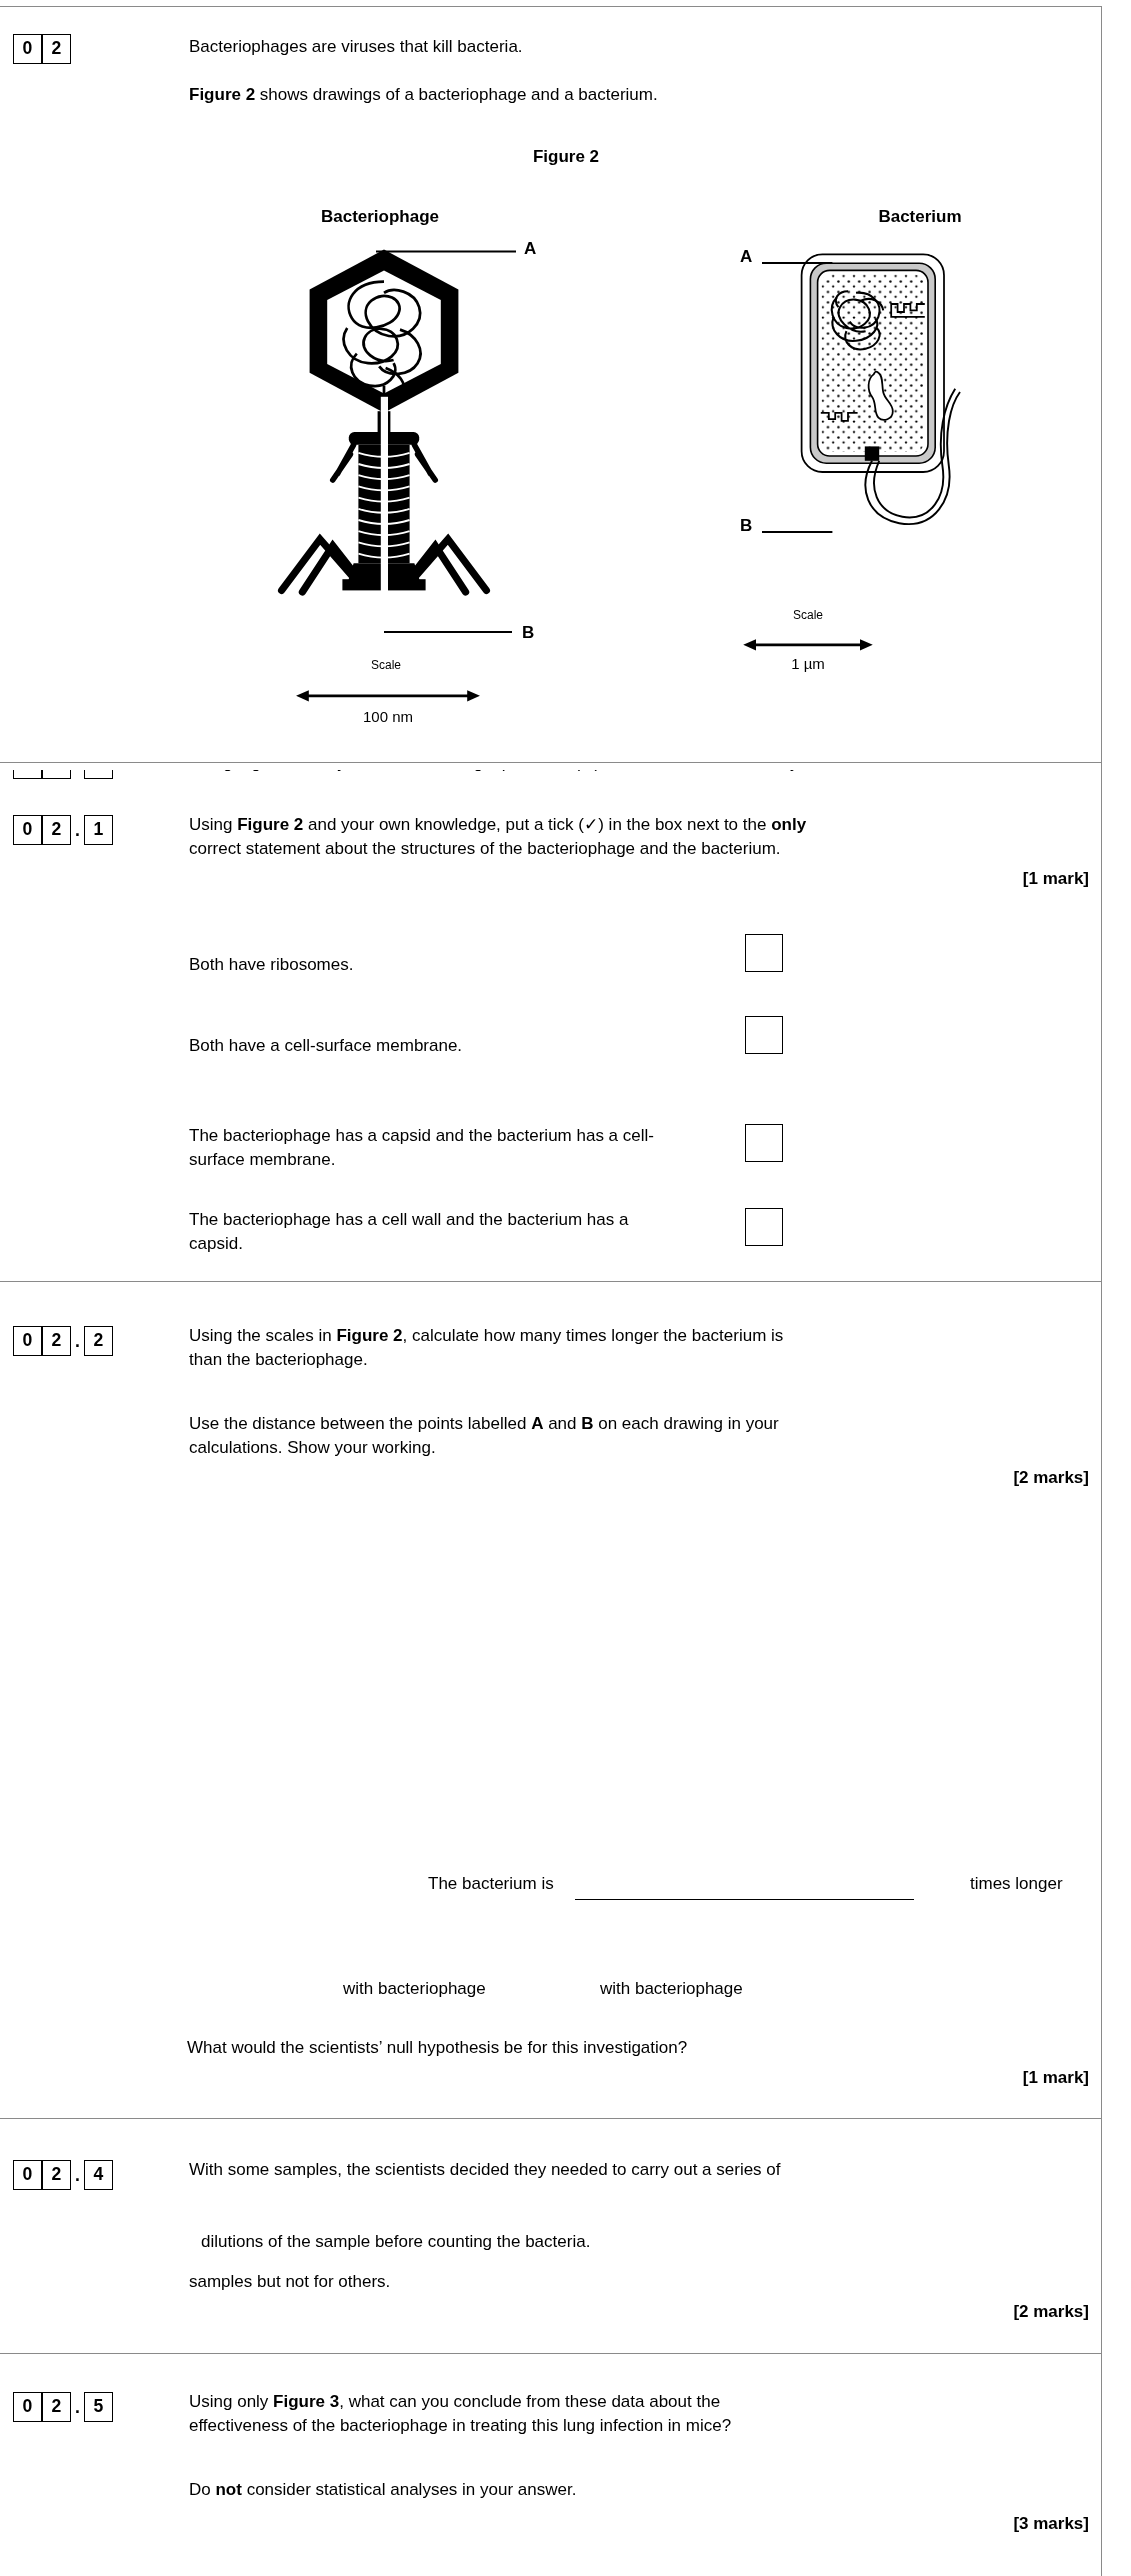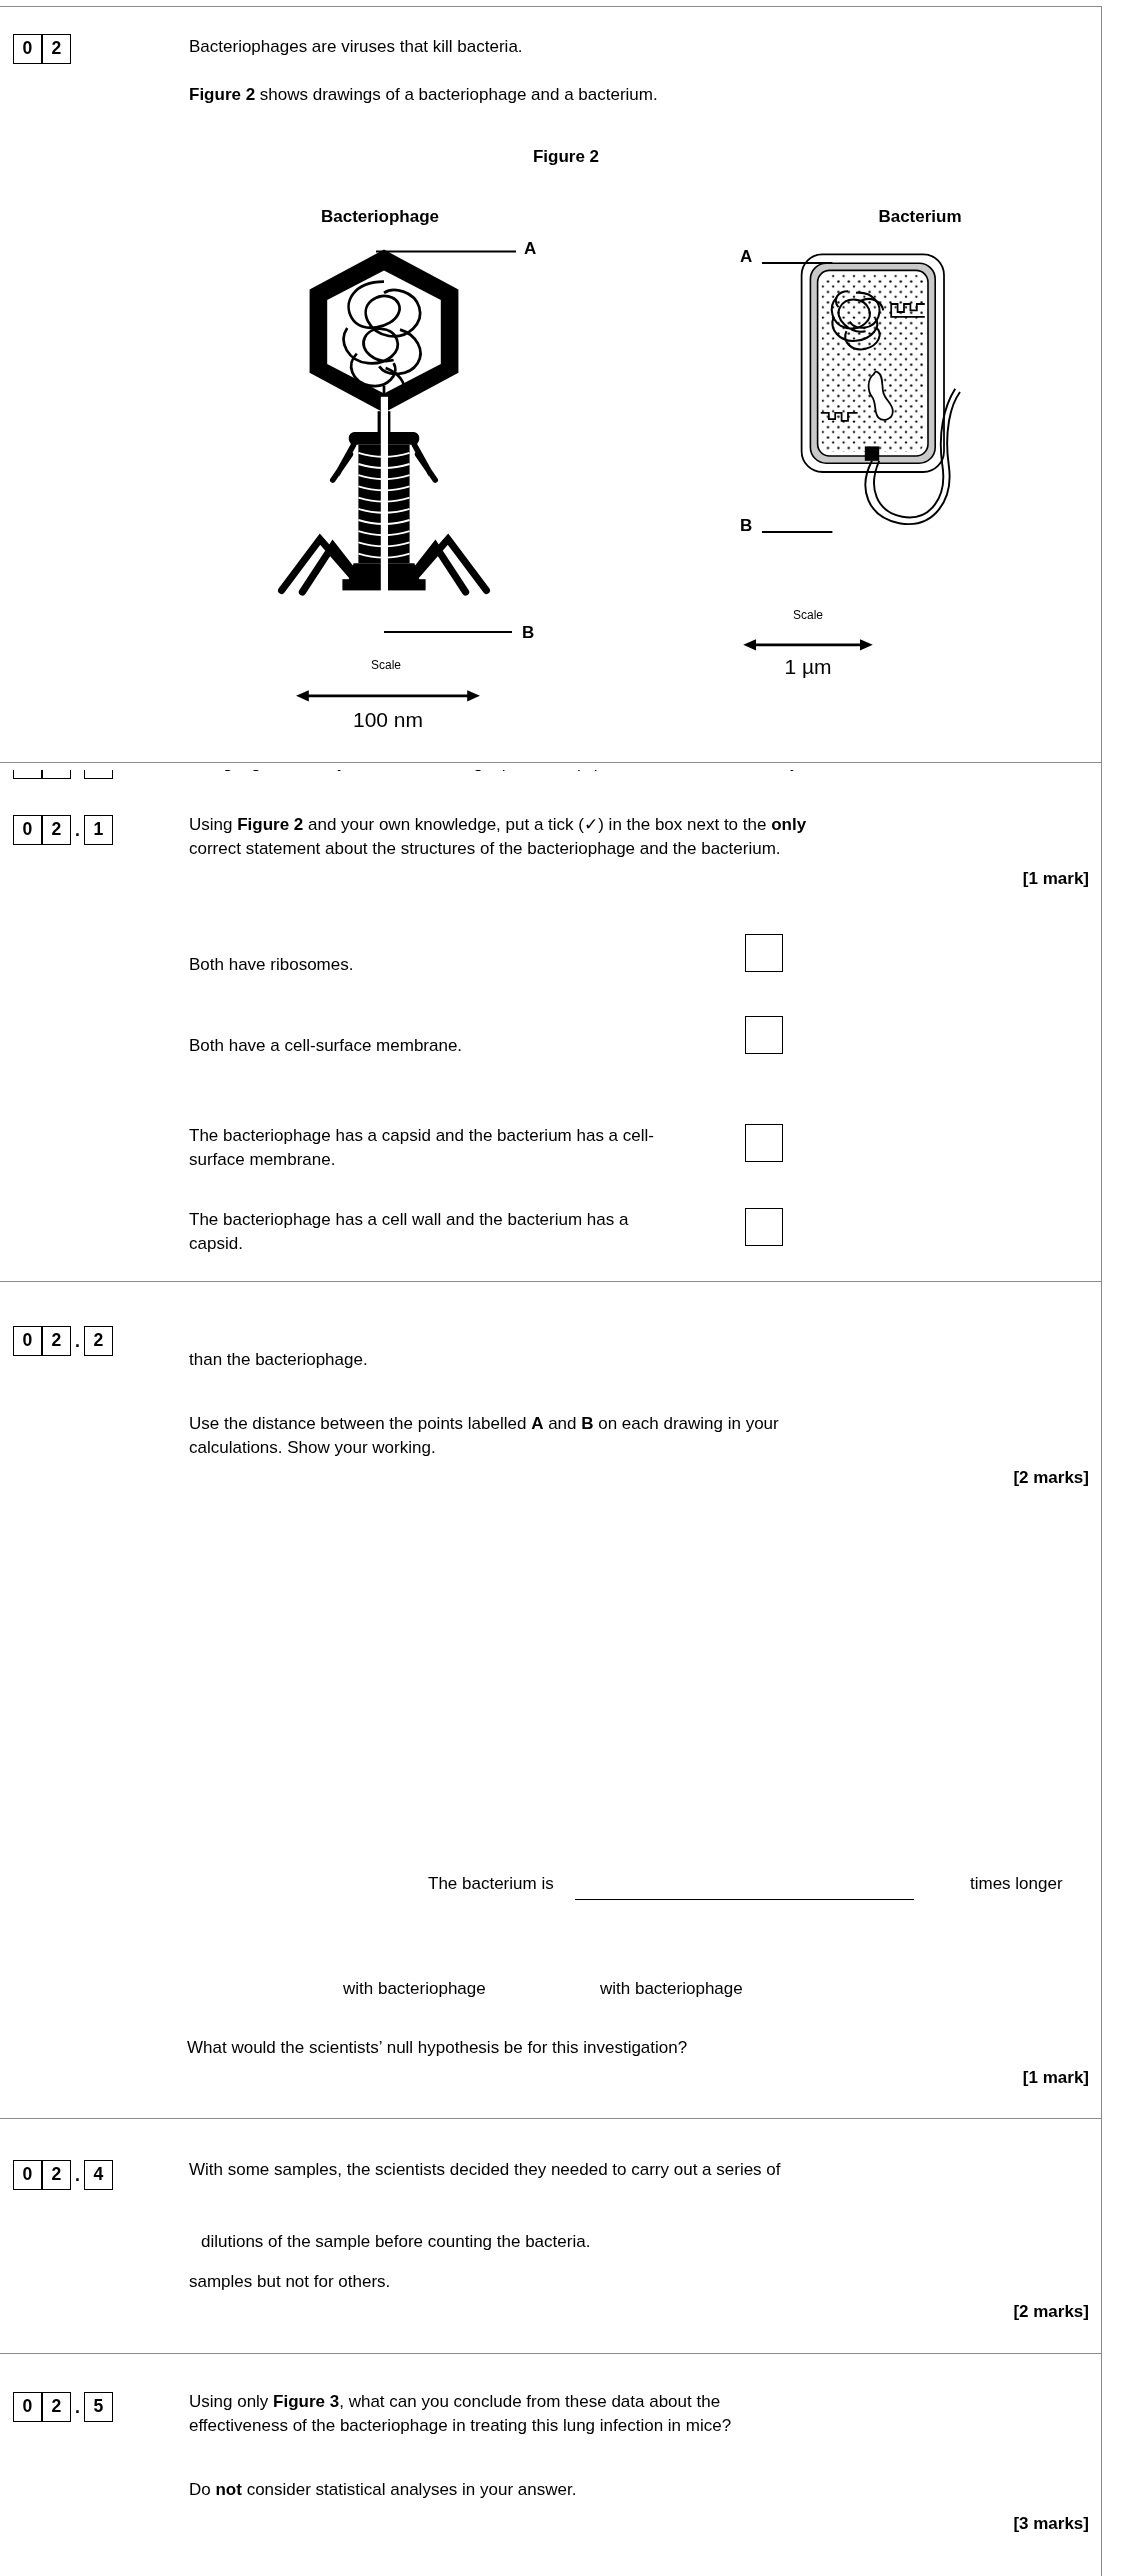--- a/index.html
+++ b/index.html
@@ -82,21 +82,21 @@
     font-size:17px;
   }
   .scaleword{
     position:absolute;
     font-size:12px;
     text-align:center;
     width:128px;
   }
   .scalenum{
     position:absolute;
-    font-size:21px;
+    font-size:15px;
     text-align:center;
     width:160px;
   }
 
   
   .tickbox{
     position:absolute;
     width:38px;height:38px;
     border:1.6px solid #000;
     box-sizing:border-box;
@@ -317,20 +317,23 @@
   <div class="vrule" style="left:1101px;top:1281px;height:837px;"></div>
   <div class="rule" style="top:2118px;"></div>
 
   <div class="qnum" style="left:13px;top:1326px;">
     <div class="qbox">0</div>
     <div class="qbox">2</div>
     <div class="qdot">.</div>
     <div class="qbox solo">2</div>
   </div>
 
+  <div class="txt" style="left:189px;top:1324px;width:897px;">
+    <span>Using the scales in </span><b>Figure 2</b><span>, calculate how many times longer the bacterium is</span>
+  </div>
   <div class="txt" style="left:189px;top:1348px;">than the bacteriophage.</div>
 
   <div class="txt" style="left:189px;top:1412px;width:897px;">
     <span>Use the distance between the points labelled </span><b>A</b><span> and </span><b>B</b><span> on each drawing in your</span>
   </div>
   <div class="txt" style="left:189px;top:1436px;">calculations. Show your working.</div>
   <div class="marks" style="left:865px;top:1468px;width:224px;">[2 marks]</div>
 
   <div class="txt" style="left:428px;top:1872px;">The bacterium is</div>
   <div class="ansline" style="left:575px;top:1899px;width:339px;"></div>

